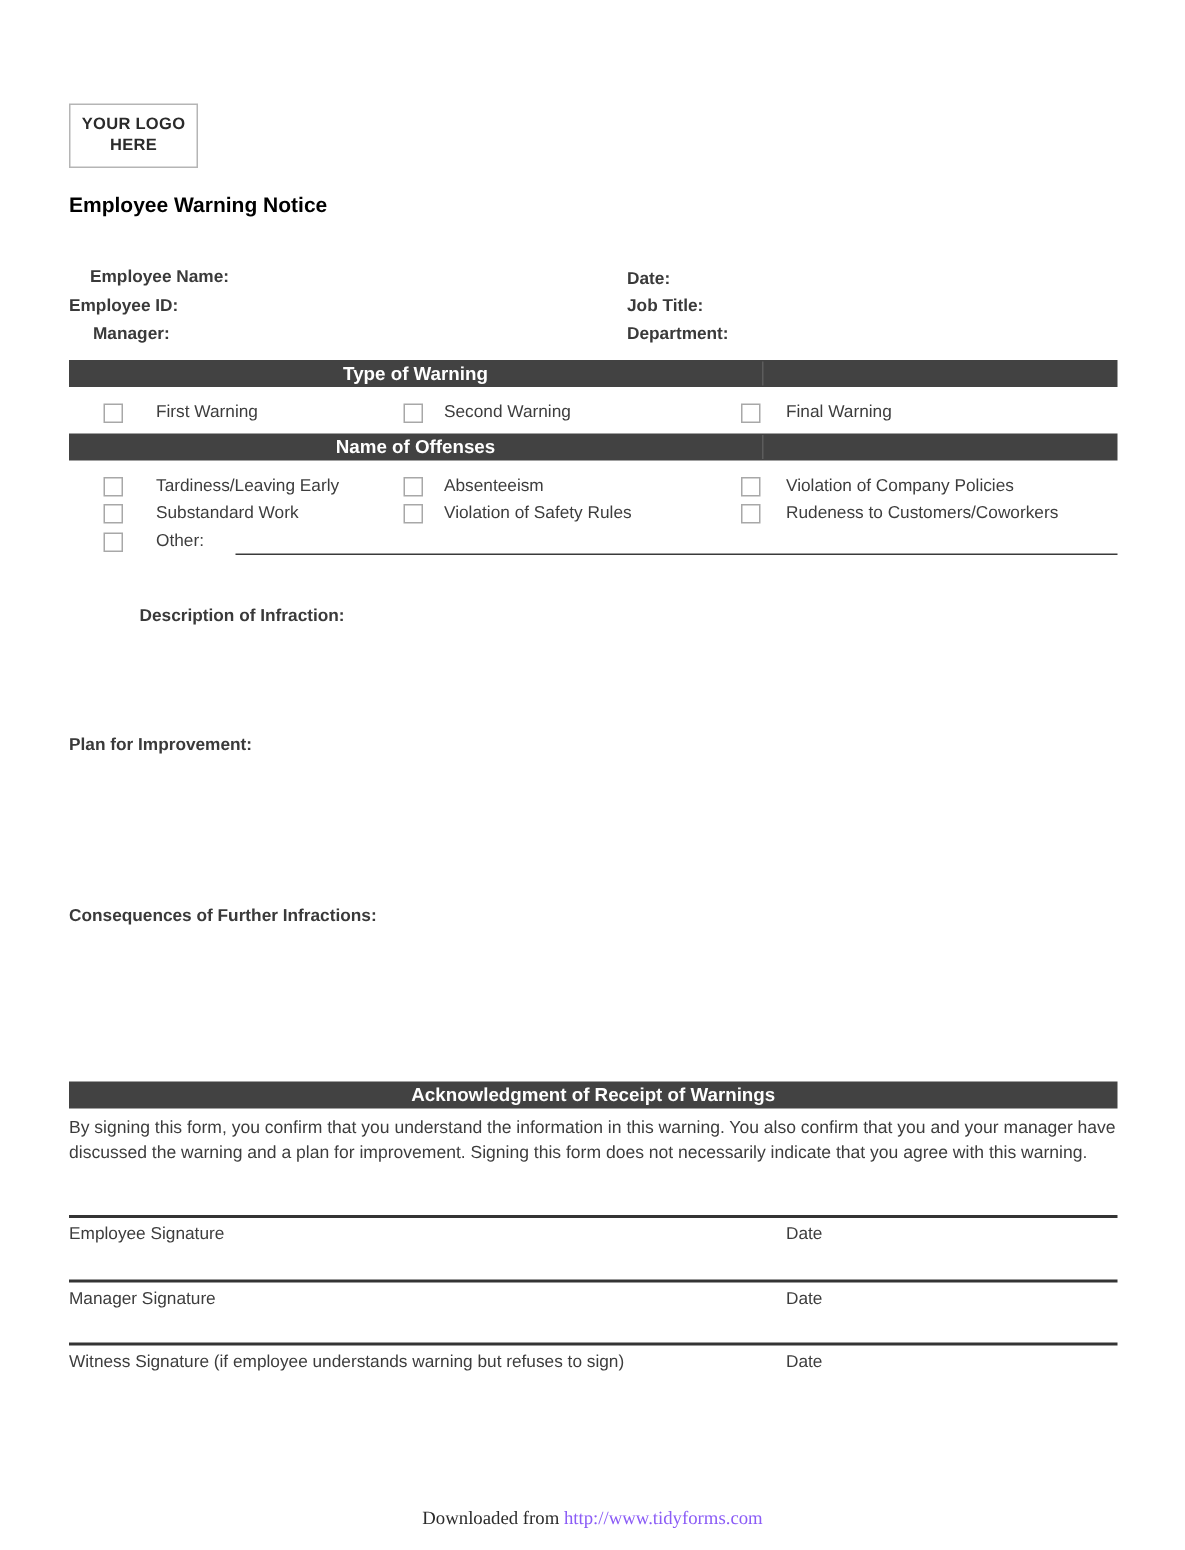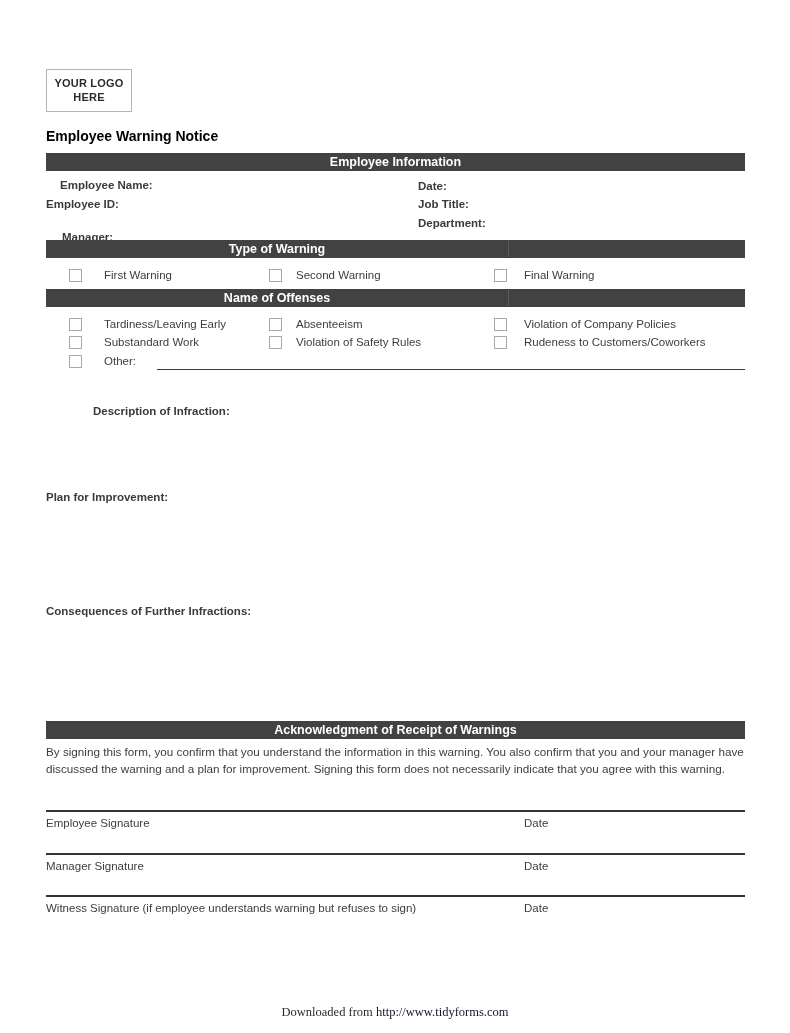--- a/index.html
+++ b/index.html
@@ -169,44 +169,41 @@
     position: absolute;
     left: 0;
     top: 1005px;
     width: 790px;
     text-align: center;
     font-family: "Liberation Serif", serif;
     font-size: 12.5px;
     color: #2b2b2b;
   }
   .footer a {
-    color: #0f172a;
+    color: #8b5cf6;
     text-decoration: none;
   }
 </style>
 </head>
 <body>
 
 <div class="page">
 
   <div class="logo-box">
     <div class="logo-line">YOUR LOGO</div>
     <div class="logo-line">HERE</div>
   </div>
 
 
   <div class="doc-title">Employee Warning Notice</div>
 
-  <div class="bar" style="top:153px;">
-    <div class="bar-title full">Employee Information</div>
-  </div>
 
   <div class="field" style="left:60px; top:179px;">Employee Name:</div>
   <div class="field" style="left:46px; top:198px;">Employee ID:</div>
-  <div class="field" style="left:46px; top:231px;padding-left:16px;">Manager:</div>
+  <div class="field" style="left:46px; top:217px;padding-left:16px;">Manager:</div>
 
   <div class="field" style="left:418px; top:180px;">Date:</div>
   <div class="field" style="left:418px; top:198px;">Job Title:</div>
   <div class="field" style="left:418px; top:217px;">Department:</div>
 
   <div class="bar" style="top:240px;">
     <div class="bar-title">Type of Warning</div>
     <div class="bar-divider"></div>
   </div>
 

